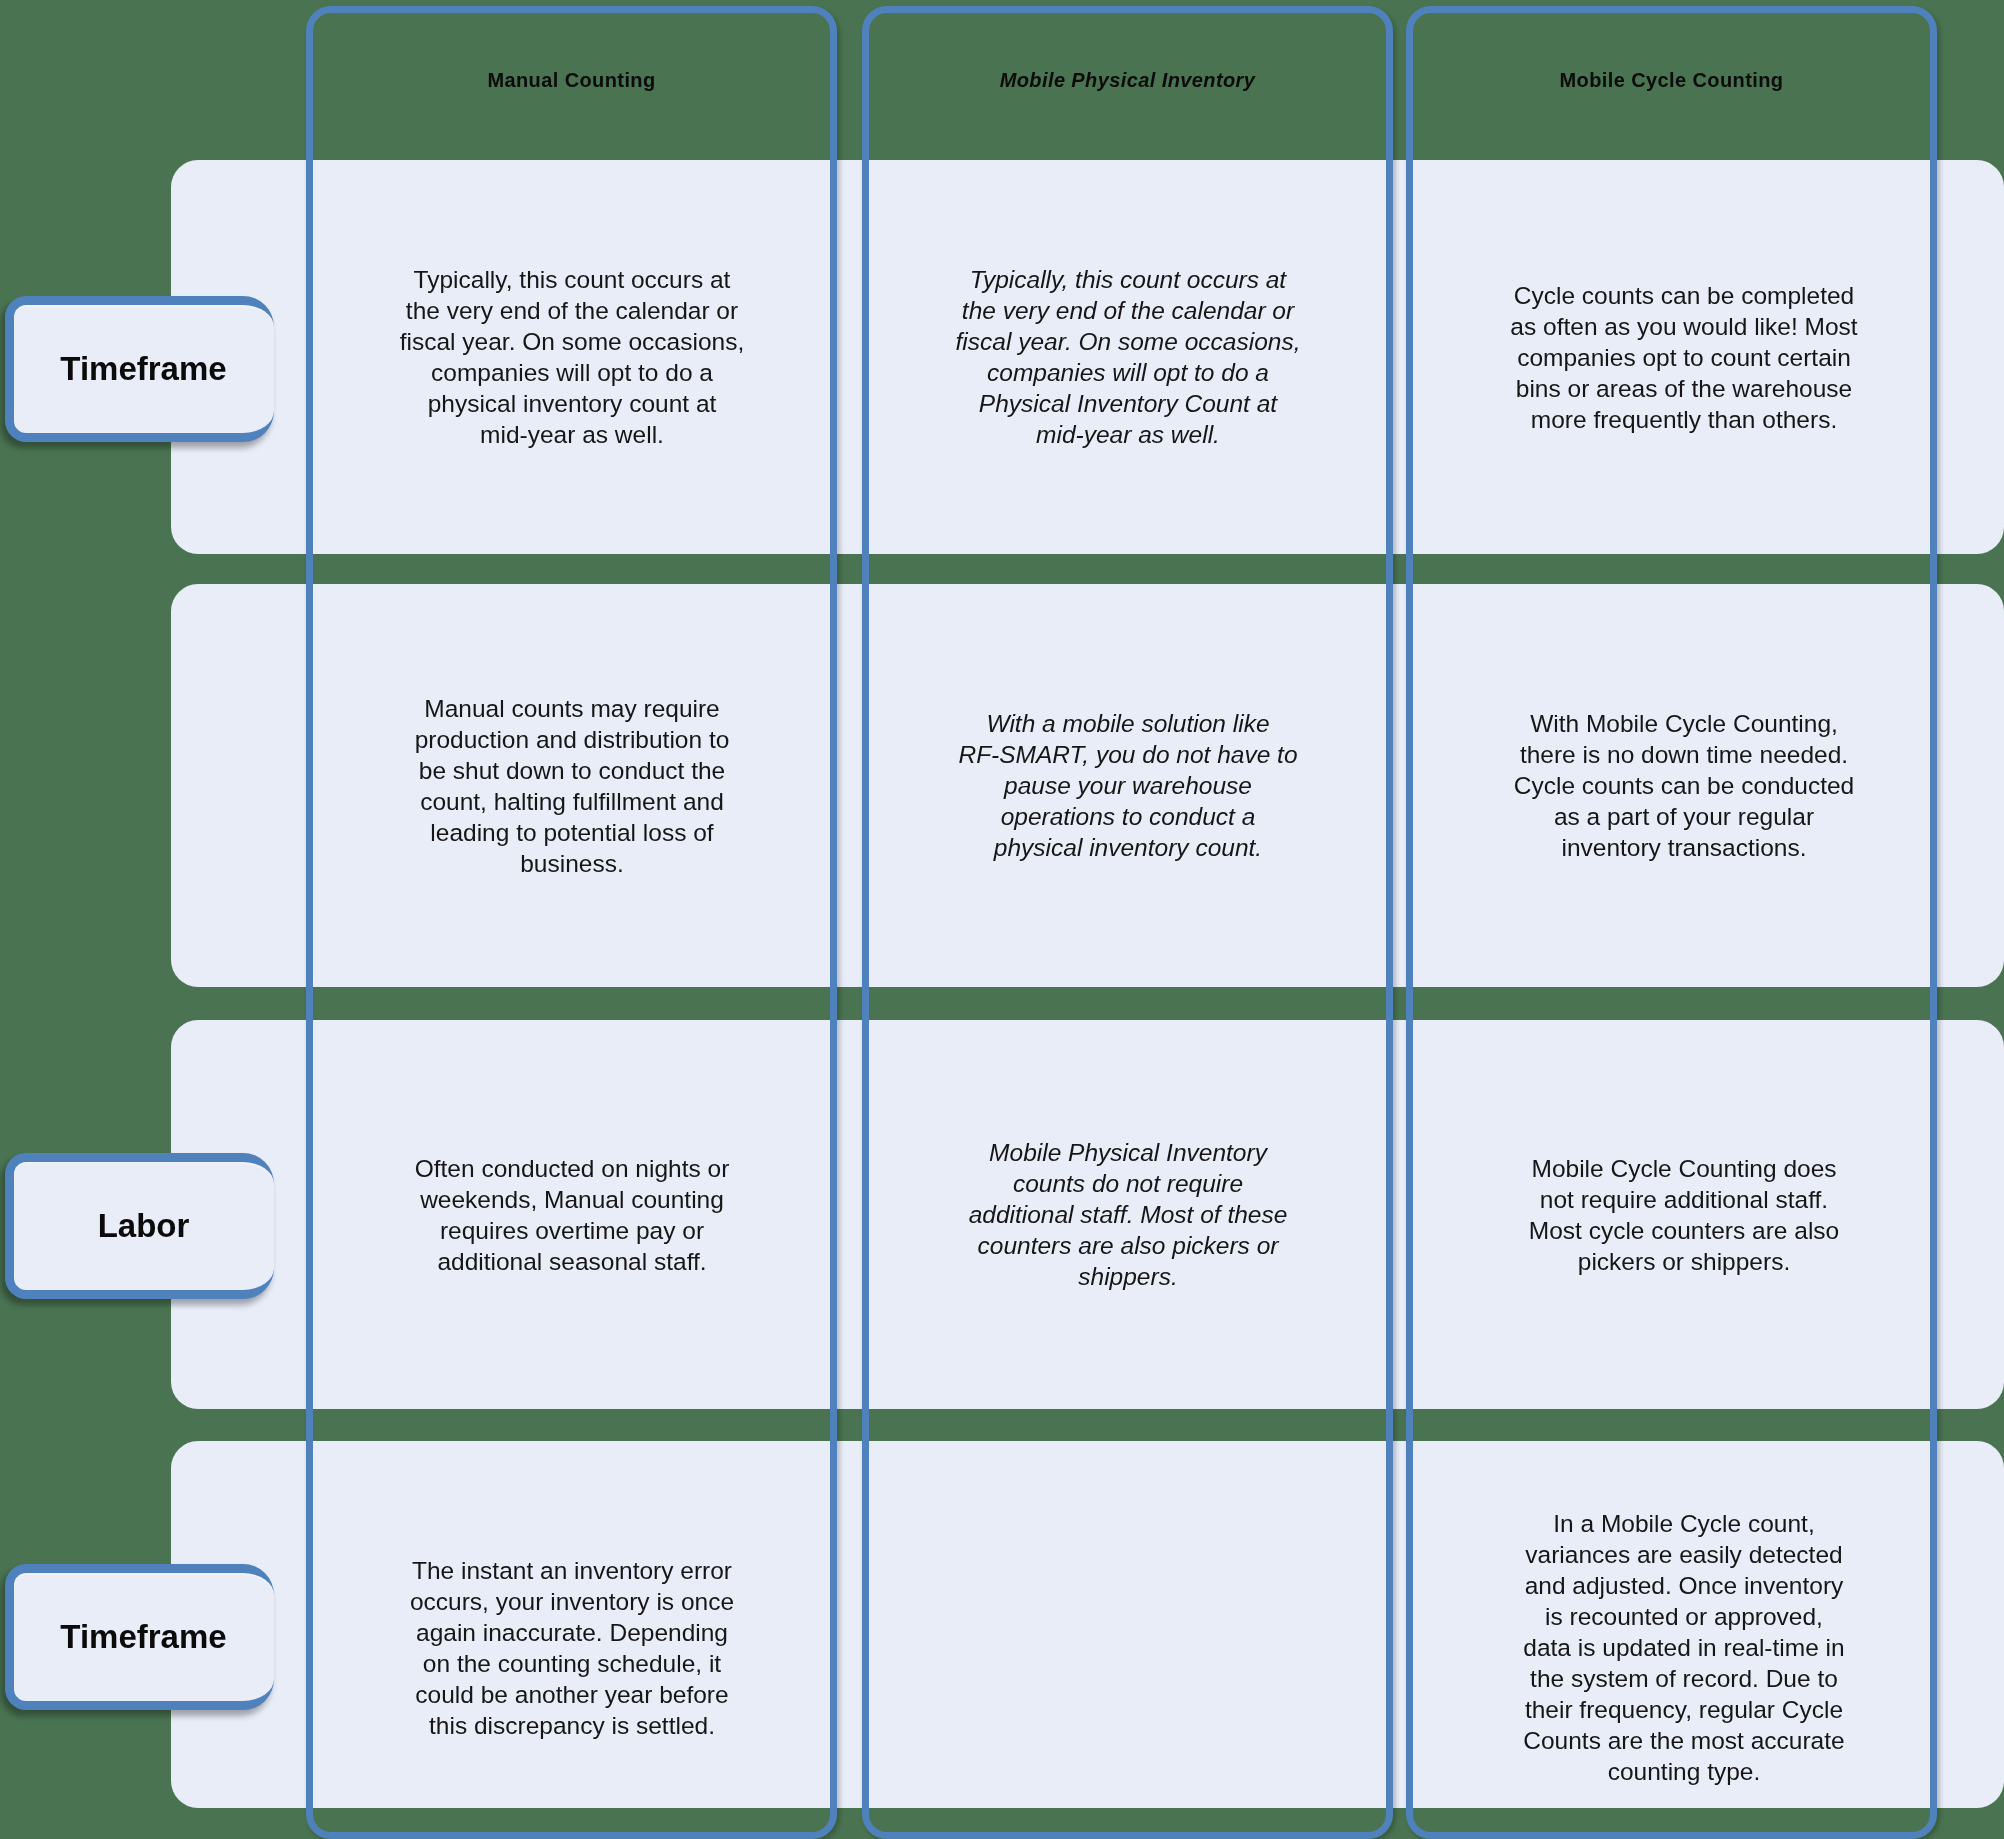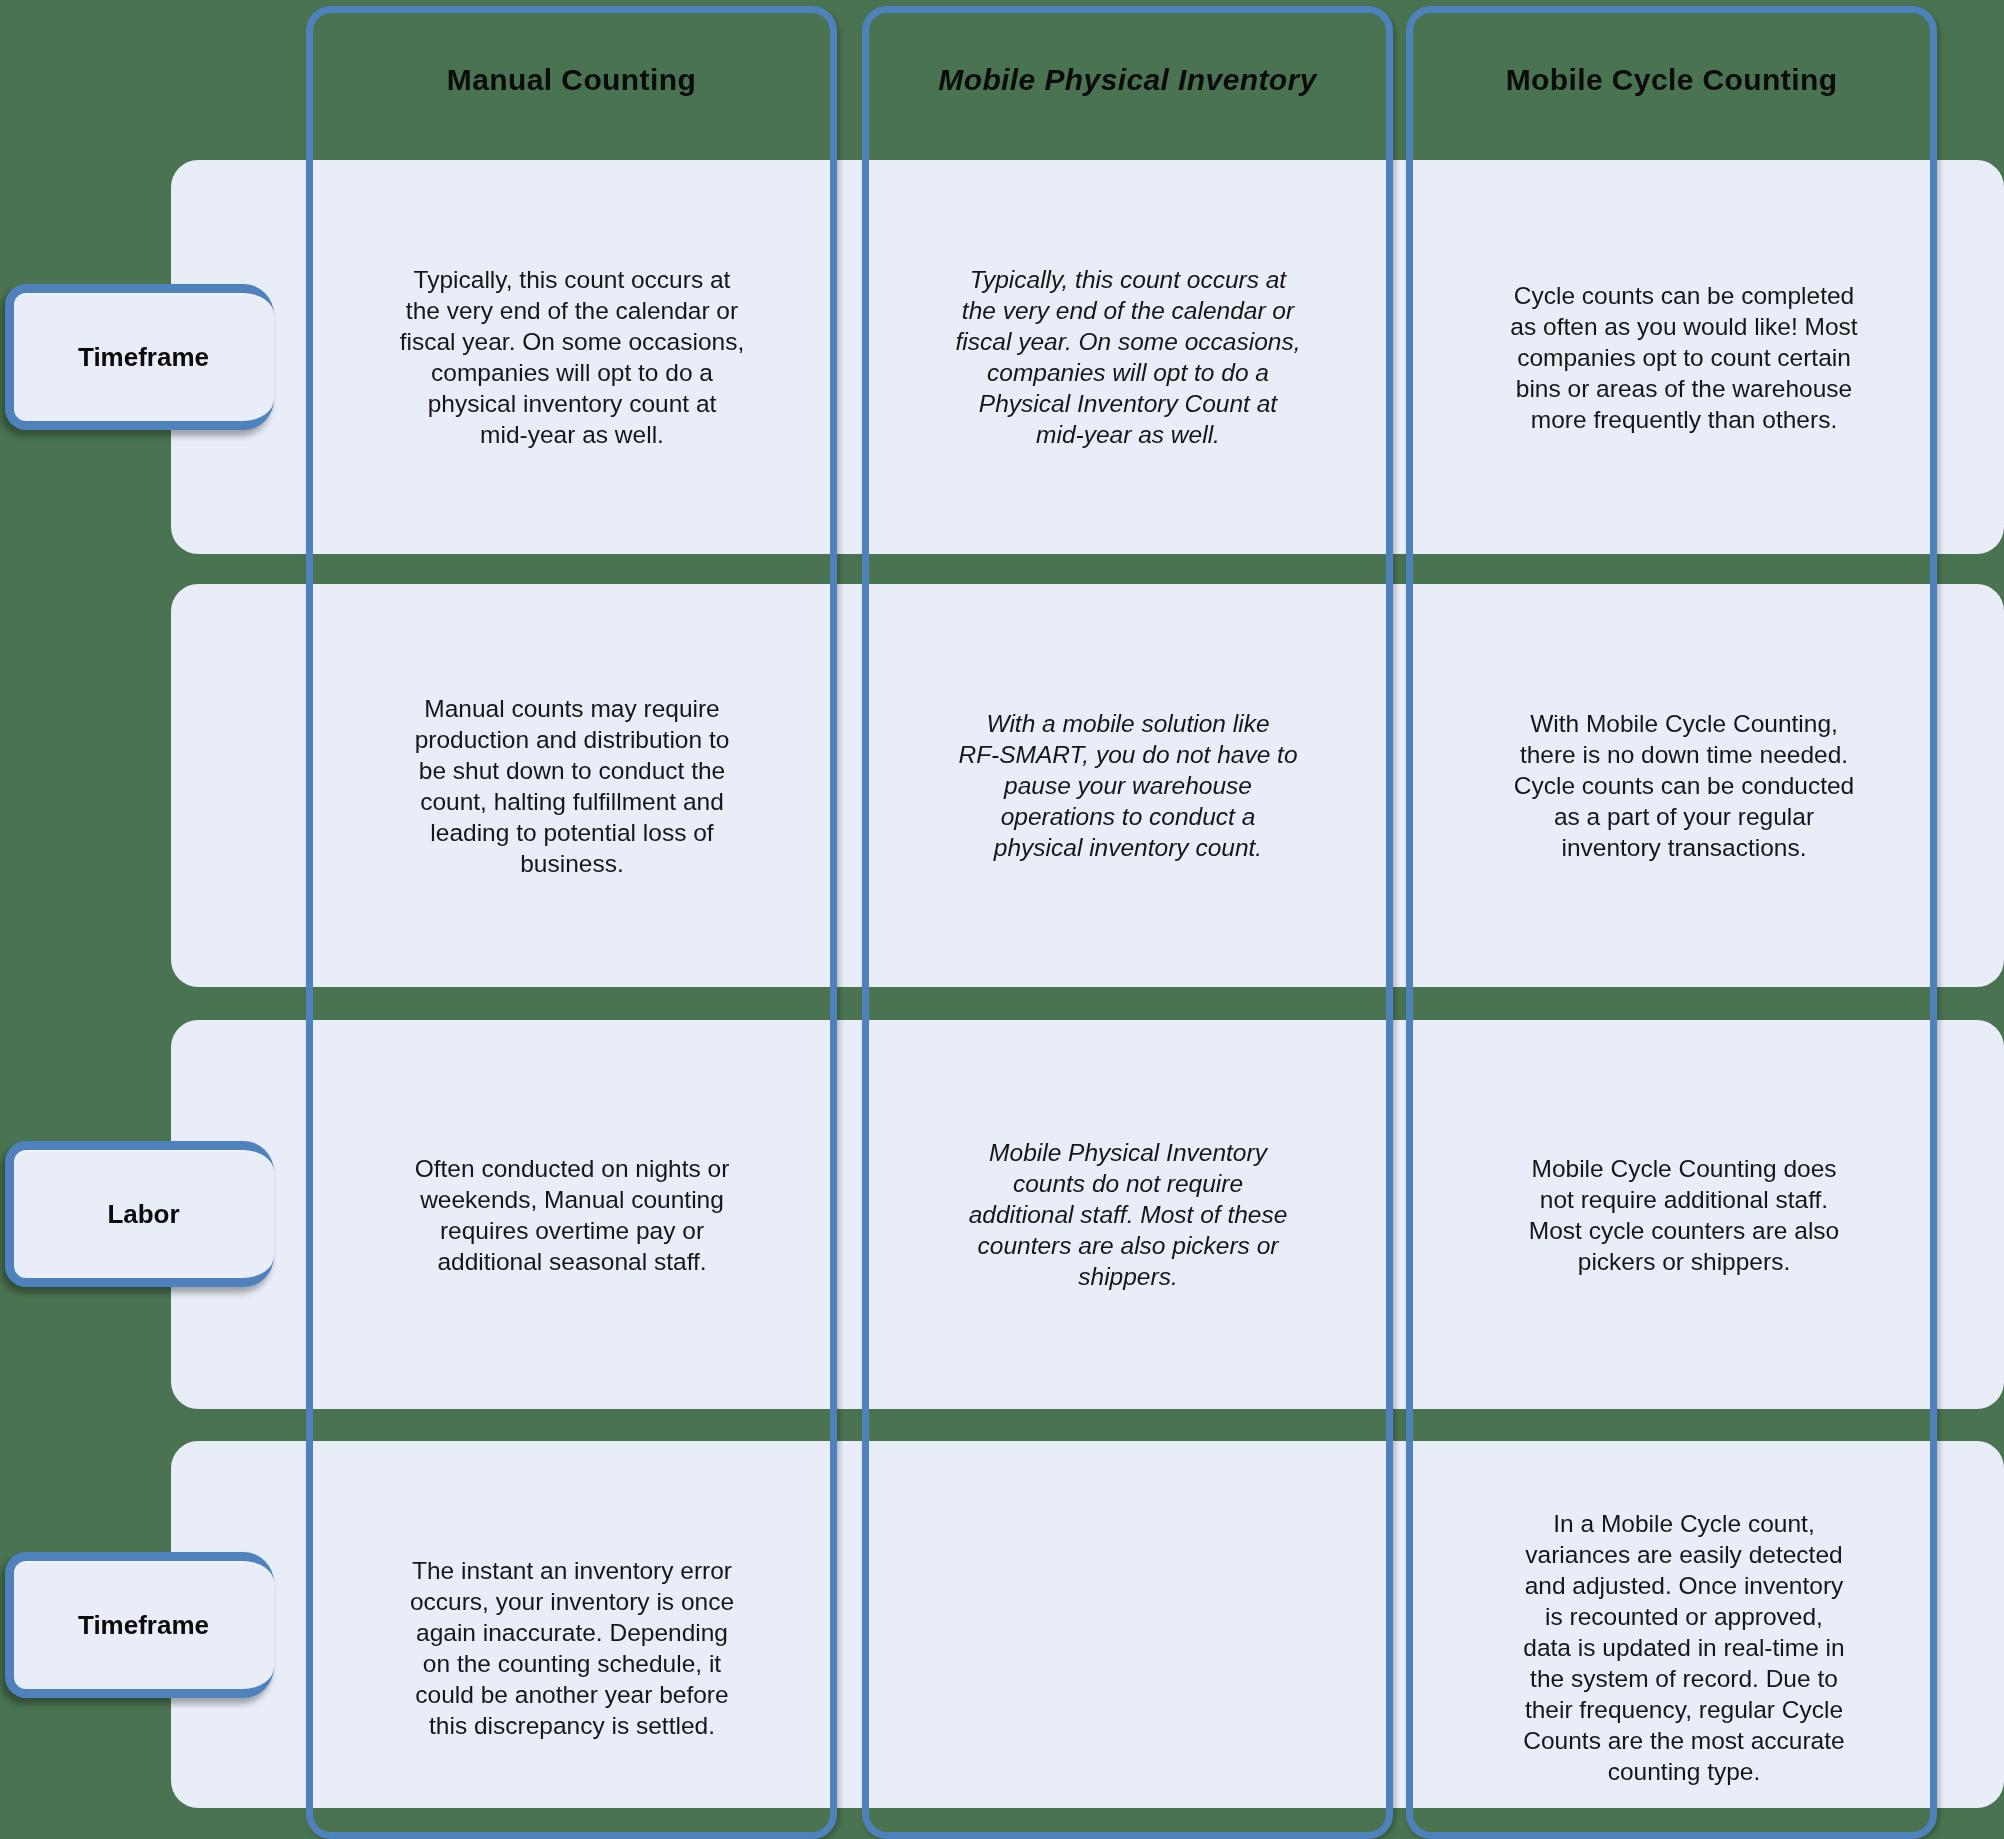--- a/index.html
+++ b/index.html
@@ -47,44 +47,45 @@
 
   
   .col-header {
     position: absolute;
     top: 0;
     height: 160px;
     width: 531px;
     display: flex;
     align-items: center;
     justify-content: center;
-    font-size: 30px;
+    font-size: 20px;
     font-weight: bold;
     color: #0B0B0B;
     letter-spacing: 0.4px;
   }
 
   
   .row-label {
     position: absolute;
     left: 4.5px;
     width: 269px;
     height: 146px;
     box-sizing: border-box;
     background: #E8EDF8;
     border: 9.7px solid #4F81BD;
     border-right: none;
     border-radius: 21px 31px 31px 21px;
     box-shadow: -3.7px 5.2px 6.7px rgba(0,0,0,0.32), inset 0 2.2px 0 rgba(255,255,255,0.30);
     display: flex;
     align-items: center;
     justify-content: center;
-    font-size: 26px;
+    font-size: 33px;
     font-weight: bold;
     color: #0B0B0B;
+    margin-top: 12px;
   }
   .l1 { top: 284px; }
   .l2 { top: 714px; }
   .l3 { top: 1141px; text-align: center; }
   .l4 { top: 1552px; }
 
   
   .cell {
     position: absolute;
     display: flex;

